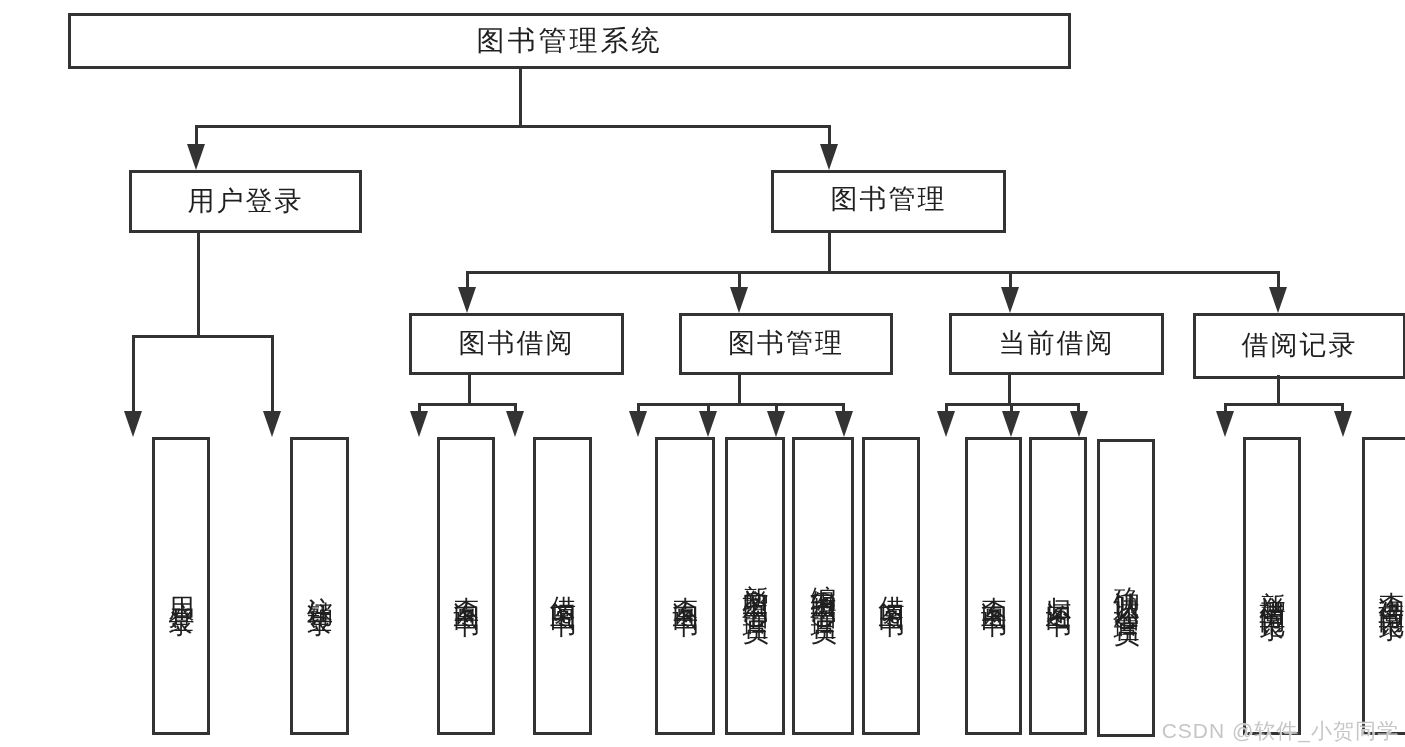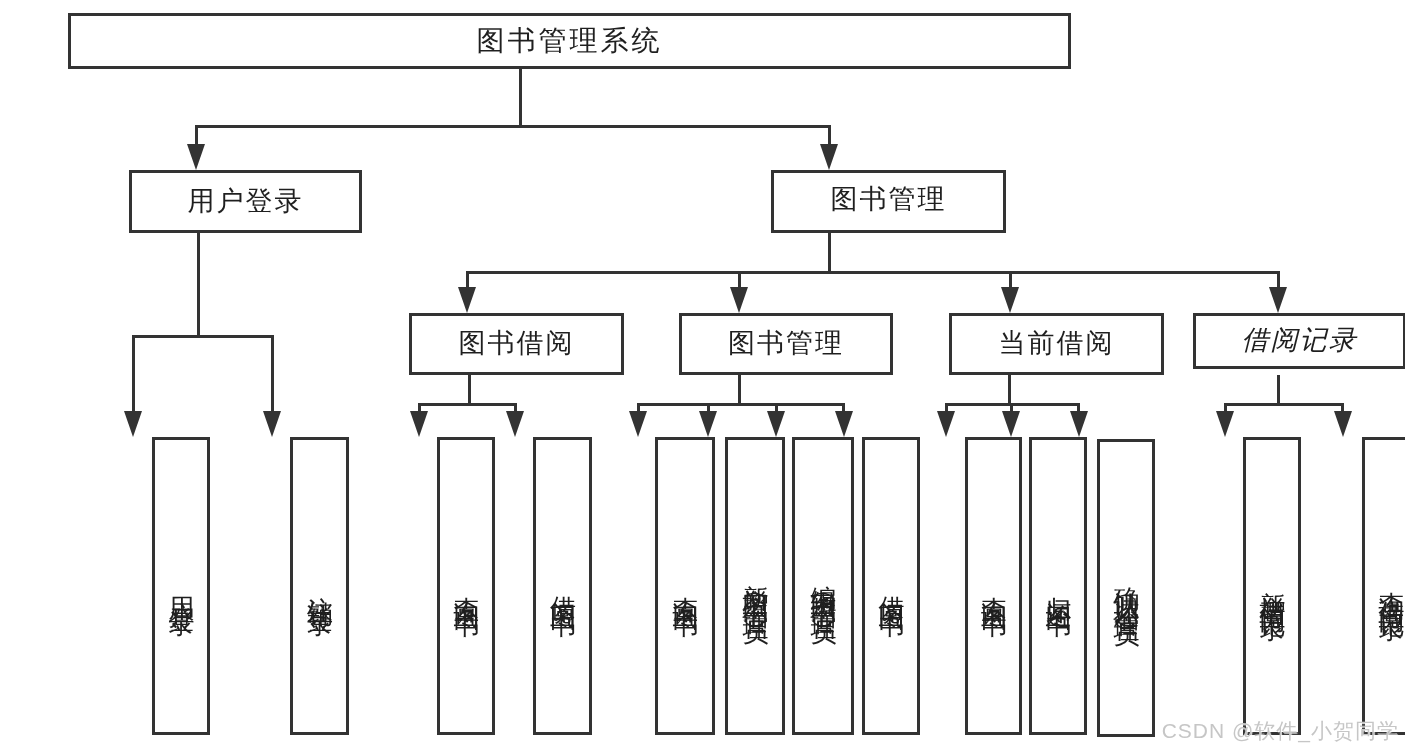--- a/index.html
+++ b/index.html
@@ -88,21 +88,21 @@
   <div class="line" style="left:738px; top:271px; width:3px; height:18px;"></div>
   <div class="arrow" style="left:730px; top:287px;"></div>
   <div class="line" style="left:1009px; top:271px; width:3px; height:18px;"></div>
   <div class="arrow" style="left:1001px; top:287px;"></div>
   <div class="line" style="left:1277px; top:271px; width:3px; height:18px;"></div>
   <div class="arrow" style="left:1269px; top:287px;"></div>
 
   <div class="box h" style="left:362px; top:313px; width:215px; height:62px;">图书借阅</div>
   <div class="box h" style="left:632px; top:313px; width:214px; height:62px;">图书管理</div>
   <div class="box h" style="left:902px; top:313px; width:215px; height:62px;">当前借阅</div>
-  <div class="box h" style="left:1146px; top:313px; width:213px; height:56px;font-style:italic;">借阅记录</div>
+  <div class="box h" style="left:1146px; top:313px; width:213px; height:66px;">借阅记录</div>
 
   <div class="line" style="left:468px; top:375px; width:3px; height:30px;"></div>
   <div class="line" style="left:418px; top:403px; width:99px; height:3px;"></div>
   <div class="line" style="left:418px; top:403px; width:3px; height:10px;"></div>
   <div class="arrow" style="left:410px; top:411px;"></div>
   <div class="line" style="left:514px; top:403px; width:3px; height:10px;"></div>
   <div class="arrow" style="left:506px; top:411px;"></div>
 
   <div class="line" style="left:738px; top:375px; width:3px; height:30px;"></div>
   <div class="line" style="left:637px; top:403px; width:208px; height:3px;"></div>

